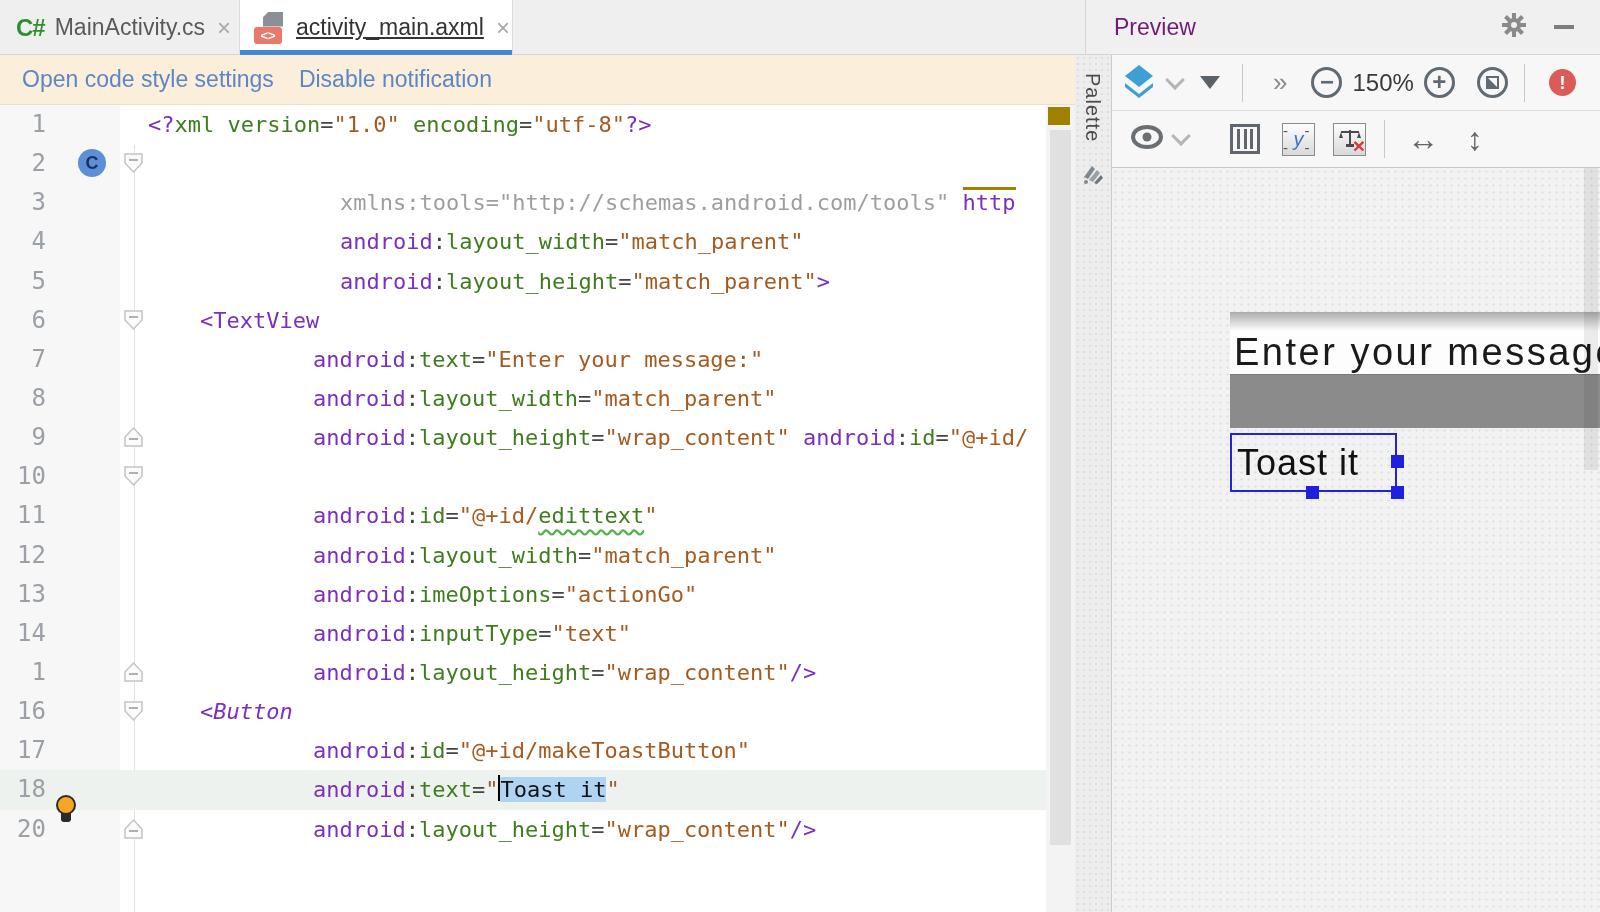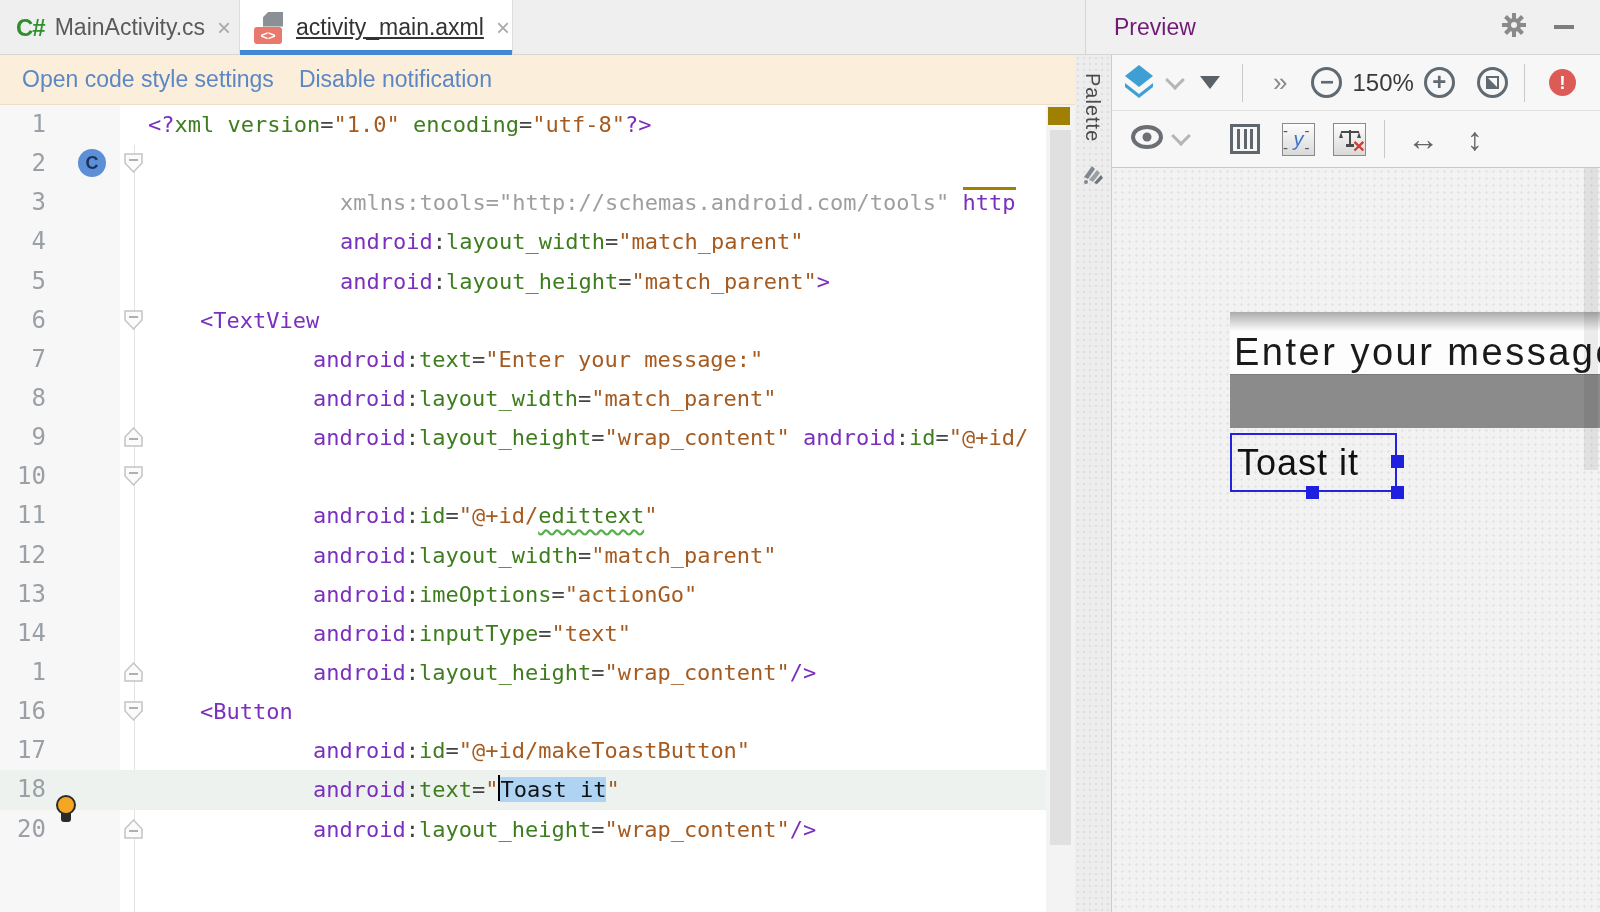--- a/index.html
+++ b/index.html
@@ -185,21 +185,21 @@
       <div class="code-row"><span class="ln">12</span><span class="gicon"></span><span class="fcell"></span><span class="code-text" style="padding-left: 165px;"><span class="tk-p">android</span><span class="tk-d">:</span><span class="tk-g">layout_width</span><span class="tk-d">=</span><span class="tk-v">"match_parent"</span></span></div>
       <div class="code-row"><span class="ln">13</span><span class="gicon"></span><span class="fcell"></span><span class="code-text" style="padding-left: 165px;"><span class="tk-p">android</span><span class="tk-d">:</span><span class="tk-g">imeOptions</span><span class="tk-d">=</span><span class="tk-v">"actionGo"</span></span></div>
       <div class="code-row"><span class="ln">14</span><span class="gicon"></span><span class="fcell"></span><span class="code-text" style="padding-left: 165px;"><span class="tk-p">android</span><span class="tk-d">:</span><span class="tk-g">inputType</span><span class="tk-d">=</span><span class="tk-v">"text"</span></span></div>
       <div class="code-row"><span class="ln">1</span><span class="gicon"></span><span class="fcell"><svg class="fold-svg" width="22" height="23" viewBox="0 0 22 23">
             <polygon points="2,20 19,20 19,11 10.5,2 2,11" fill="#fbfbfb" stroke="#c4c4c4" stroke-width="1.5"></polygon>
             <line x1="6" y1="13" x2="15" y2="13" stroke="#b0b0b0" stroke-width="2"></line>
           </svg></span><span class="code-text" style="padding-left: 165px;"><span class="tk-p">android</span><span class="tk-d">:</span><span class="tk-g">layout_height</span><span class="tk-d">=</span><span class="tk-v">"wrap_content"</span><span class="tk-p">/&gt;</span></span></div>
       <div class="code-row"><span class="ln">16</span><span class="gicon"></span><span class="fcell"><svg class="fold-svg" width="22" height="23" viewBox="0 0 22 23">
             <polygon points="2,2 19,2 19,11 10.5,20 2,11" fill="#fbfbfb" stroke="#c4c4c4" stroke-width="1.5"></polygon>
             <line x1="6" y1="8" x2="15" y2="8" stroke="#b0b0b0" stroke-width="2"></line>
-          </svg></span><span class="code-text" style="padding-left: 52px;"><span class="tk-p">&lt;Button</span></span></div>
+          </svg></span><span class="code-text" style="padding-left: 52px; font-style: italic;"><span class="tk-p">&lt;Button</span></span></div>
       <div class="code-row"><span class="ln">17</span><span class="gicon"></span><span class="fcell"></span><span class="code-text" style="padding-left: 165px;"><span class="tk-p">android</span><span class="tk-d">:</span><span class="tk-g">id</span><span class="tk-d">=</span><span class="tk-v">"@+id/makeToastButton"</span></span></div>
       <div class="code-row current"><span class="ln">18</span><span class="gicon"><span class="bulb"><span class="glass"></span><span class="base"></span></span></span><span class="fcell"></span><span class="code-text" style="padding-left: 165px;"><span class="tk-p">android</span><span class="tk-d">:</span><span class="tk-g">text</span><span class="tk-d">=</span><span class="tk-v">"</span><span class="caret"></span><span class="tk-sel">Toast it</span><span class="tk-v">"</span></span></div>
       <div class="code-row"><span class="ln">20</span><span class="gicon"></span><span class="fcell"><svg class="fold-svg" width="22" height="23" viewBox="0 0 22 23">
             <polygon points="2,20 19,20 19,11 10.5,2 2,11" fill="#fbfbfb" stroke="#c4c4c4" stroke-width="1.5"></polygon>
             <line x1="6" y1="13" x2="15" y2="13" stroke="#b0b0b0" stroke-width="2"></line>
           </svg></span><span class="code-text" style="padding-left: 165px;"><span class="tk-p">android</span><span class="tk-d">:</span><span class="tk-g">layout_height</span><span class="tk-d">=</span><span class="tk-v">"wrap_content"</span><span class="tk-p">/&gt;</span></span></div>
     </div>
 </div>
 <div class="abs ed-scroll">
   <div class="changed-marker"></div>

